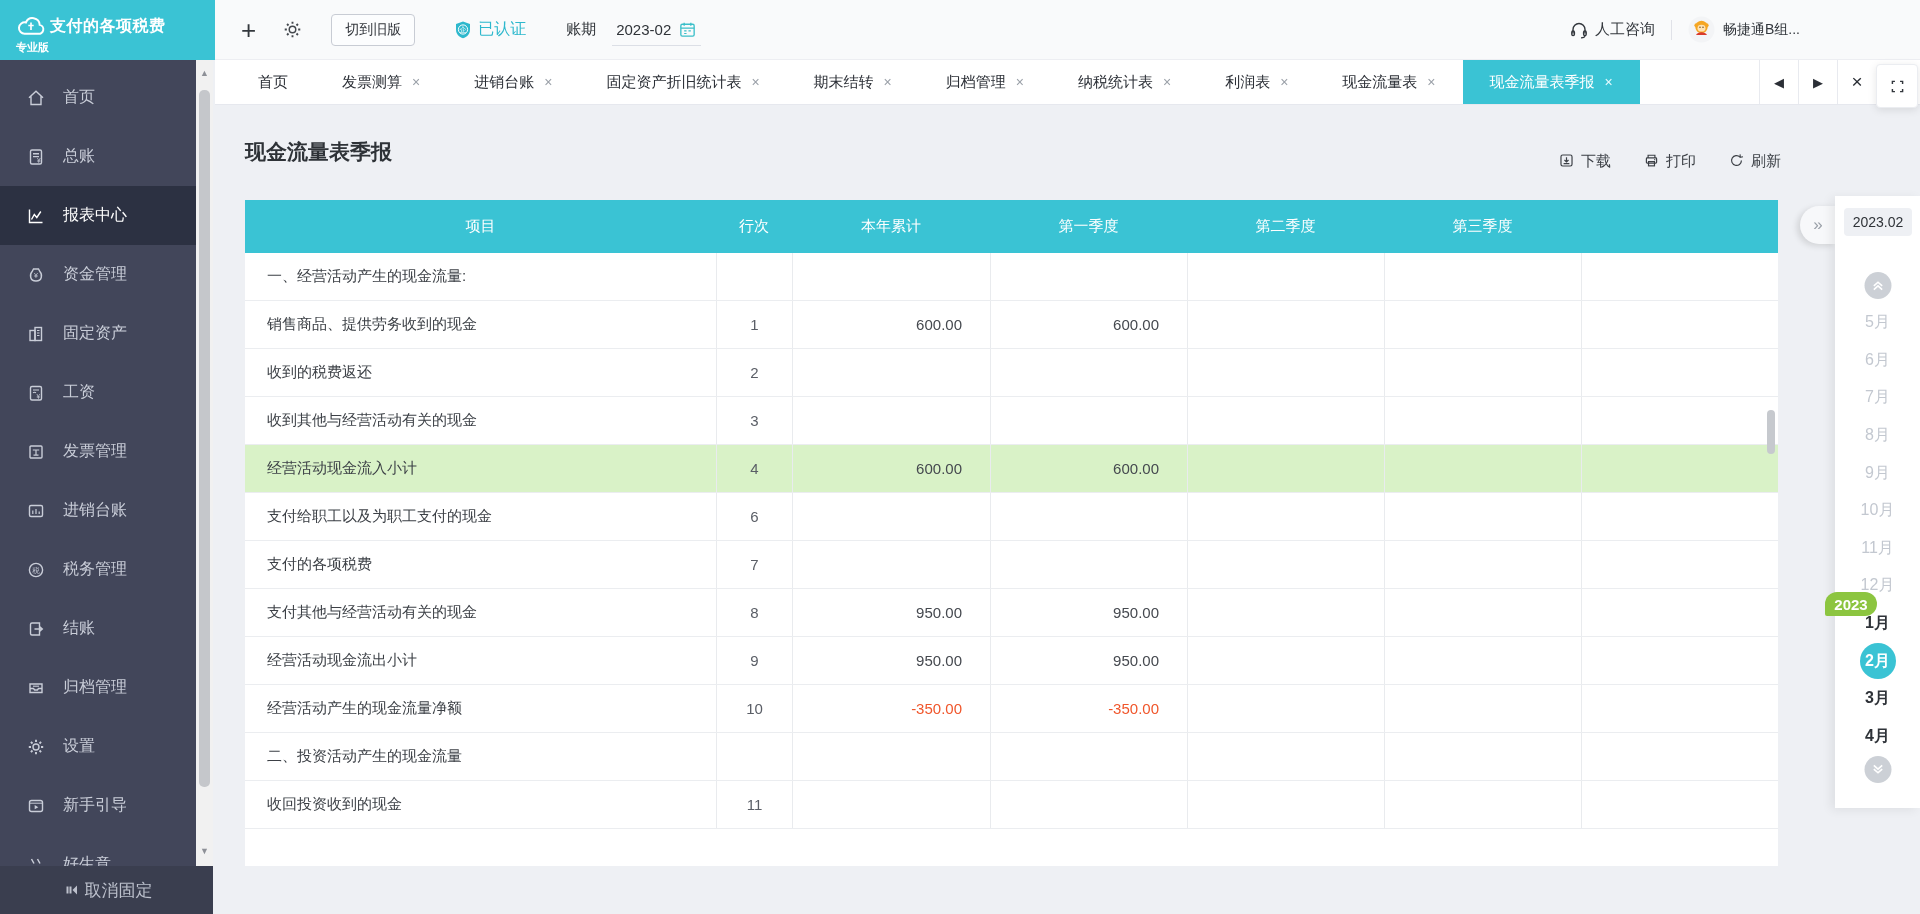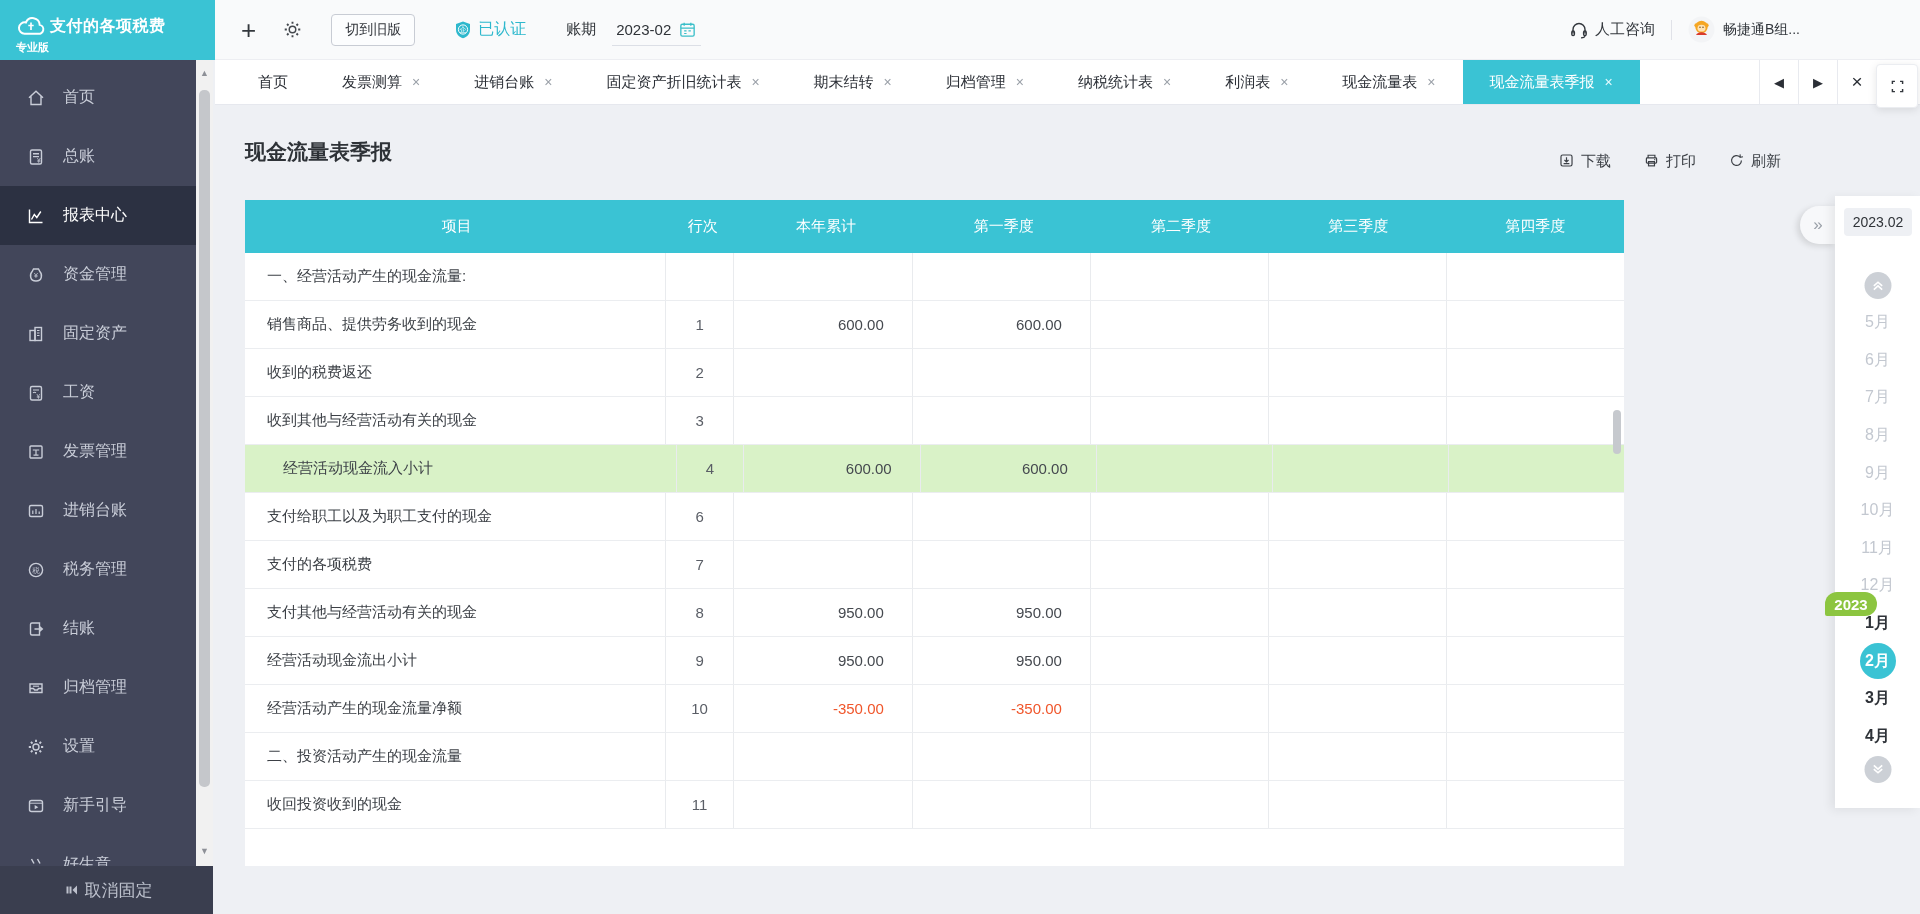--- a/index.html
+++ b/index.html
@@ -52,25 +52,25 @@
   .tab-controls{margin-left:auto;margin-right:44px;display:flex;}
   .tab-ctrl{width:39px;border-left:1px solid #e8eaef;display:flex;align-items:center;justify-content:center;font-size:15px;color:#2b2f36;cursor:pointer;}
   .fs-card{position:absolute;left:1876px;top:64px;width:42px;height:44px;background:#fff;border:1px solid #ebedf1;border-radius:4px;box-shadow:0 2px 8px rgba(0,0,0,.10);display:flex;align-items:center;justify-content:center;color:#33373d;cursor:pointer;}
 
   
   .page-title{position:absolute;left:245px;top:138px;font-size:21px;font-weight:700;color:#2e3237;}
   .page-actions{position:absolute;left:1558px;top:152px;display:flex;gap:32px;}
   .pg-action{display:flex;align-items:flex-start;gap:6px;font-size:15px;color:#3c4046;cursor:pointer;}
 
   
-  .rtable{position:absolute;left:245px;top:200px;width:1379px;height:666px;background:#fff;overflow:hidden;}
+  .rtable{position:absolute;left:245px;top:200px;width:1533px;height:666px;background:#fff;overflow:hidden;}
   .thead{display:flex;height:53px;background:var(--brand);}
   .th{display:flex;align-items:center;justify-content:center;color:#fff;font-size:15px;}
   .tr{display:flex;height:48px;border-bottom:1px solid #ebedf0;background:#fff;}
-  .tr.hl{background:var(--rowHl);padding-left:16px;}
+  .tr.hl{background:var(--rowHl);}
   .td{display:flex;align-items:center;font-size:15px;color:#3c4046;border-left:1px solid #e9ebee;}
   .td:first-child{border-left:none;padding-left:22px;}
   .td.c-line{justify-content:center;color:#5a5e66;}
   .td.c-num{justify-content:flex-end;padding-right:28px;color:#45494f;}
   .td.c-num.neg{color:var(--negative);}
   .rt-thumb{position:absolute;right:3px;top:210px;width:8px;height:44px;background:#c6c9ce;border-radius:4px;cursor:pointer;}
 
   
   .date-panel{position:absolute;left:1835px;top:196px;width:85px;height:612px;background:#fff;box-shadow:-4px 2px 10px rgba(0,0,0,.07);}
   .dp-current{position:absolute;left:9px;top:12px;width:68px;height:28px;background:#eef0f4;border-radius:4px;display:flex;align-items:center;justify-content:center;font-size:14px;color:#2f3338;}
@@ -409,21 +409,20 @@
     </div>
 
   <div class="rtable">
     <div class="thead" id="thead">
         <div class="th" style="width: 471px;">项目</div>
         <div class="th" style="width: 76px;">行次</div>
         <div class="th" style="width: 198px; text-align: right;">本年累计</div>
         <div class="th" style="width: 197px;">第一季度</div>
         <div class="th" style="width: 197px;">第二季度</div>
         <div class="th" style="width: 197px;">第三季度</div>
-        <div class="th" style="width: 197px;">第四季度</div>
       </div>
     <div id="tbody">
         <div class="tr">
           <div class="td" style="width: 471px;">一、经营活动产生的现金流量:</div>
           <div class="td c-line" style="width: 76px;"></div>
           <div class="td c-num" style="width: 198px;"></div>
           <div class="td c-num" style="width: 197px;"></div>
           <div class="td c-num" style="width: 197px;"></div>
           <div class="td c-num" style="width: 197px;"></div>
           <div class="td c-num" style="width: 197px;"></div>

